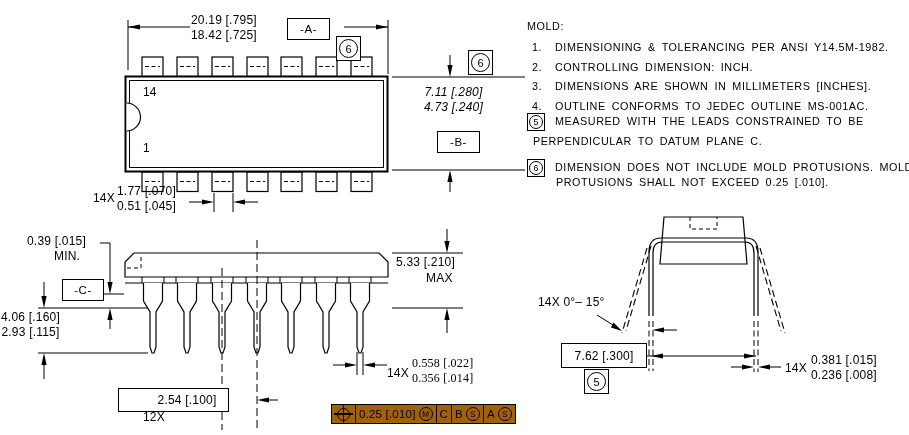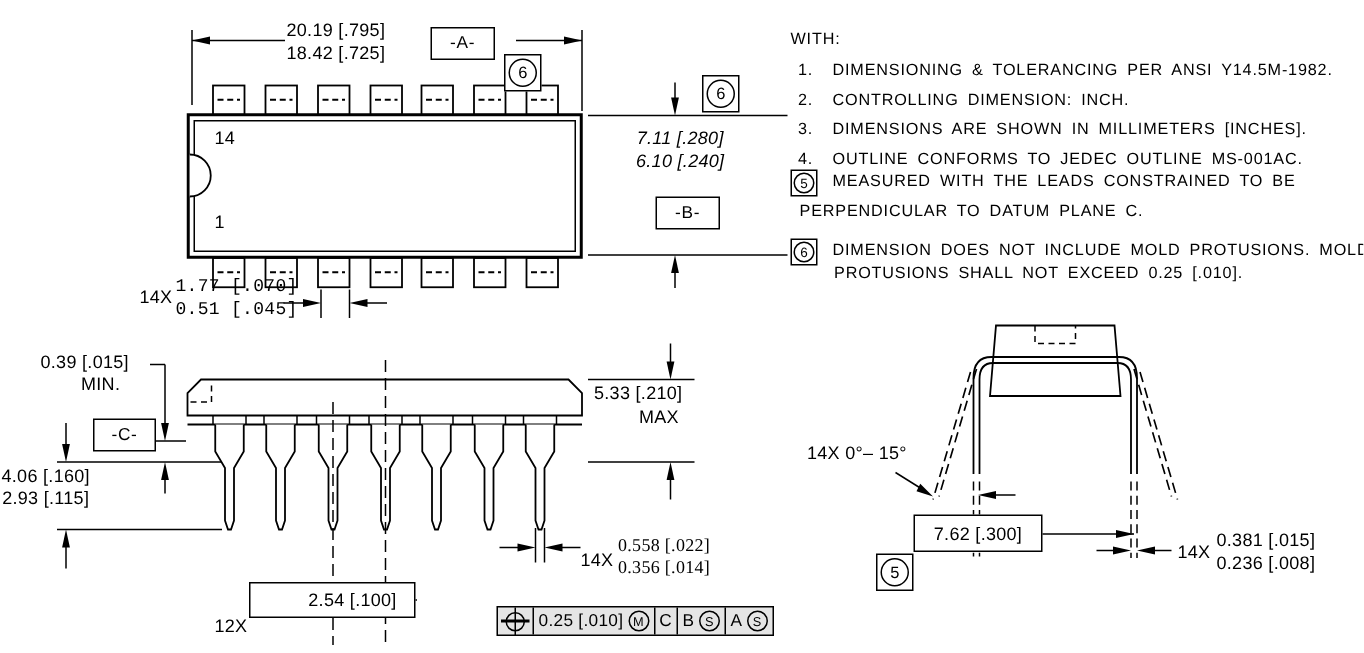--- a/index.html
+++ b/index.html
@@ -5,29 +5,29 @@
   html,body{margin:0;padding:0;background:#fff;}
   .canvas{position:relative;width:909px;height:435px;background:#ffffff;
           font-family:"Liberation Sans",sans-serif;color:#000;overflow:hidden;}
   .canvas svg{position:absolute;top:0;left:0;}
   .t{position:absolute;white-space:nowrap;font-size:12px;letter-spacing:.2px;line-height:15px;text-align:center;}
   .stack div{line-height:15px;}
   .nt{position:absolute;white-space:nowrap;font-size:10.8px;letter-spacing:.55px;word-spacing:2.5px;line-height:13px;}
   .databox{position:absolute;border:1.4px solid #000;background:#fff;display:flex;
            align-items:center;justify-content:center;font-size:11.5px;letter-spacing:.5px;}
   .dimbox{position:absolute;border:1.4px solid #000;background:#fff;display:flex;
-          align-items:center;justify-content:center;font-size:12px;letter-spacing:.2px;margin-left:48px;}
+          align-items:center;justify-content:center;font-size:12px;letter-spacing:.2px;}
   .flag{position:absolute;border:1.3px solid #000;background:#fff;display:flex;
         align-items:center;justify-content:center;}
   .flag .fc{border:1.1px solid #000;border-radius:50%;display:flex;align-items:center;justify-content:center;}
   .flag.big{width:23px;height:23px;}
   .flag.big .fc{width:17px;height:17px;font-size:11px;}
   .flag.sm{width:16px;height:16px;}
   .flag.sm .fc{width:12.5px;height:12.5px;font-size:9px;}
-  .fcf{position:absolute;display:flex;border:1.3px solid #000;background:#e5e5e5;height:18px;}
+  .fcf{position:absolute;display:flex;border:1.3px solid #000;background:#a16207;height:18px;}
   .fcf-cell{display:flex;align-items:center;justify-content:center;border-left:1.3px solid #000;
             font-size:11.5px;letter-spacing:.2px;padding:0 3px;}
   .fcf-cell.first{border-left:none;}
   .circ-letter{display:inline-flex;width:12px;height:12px;border:1px solid #000;border-radius:50%;
                font-size:8.5px;align-items:center;justify-content:center;margin-left:3px;flex:none;}
   .pos-icon{position:relative;width:11px;height:11px;border:1.3px solid #000;border-radius:50%;margin:0 2px;}
   .pos-icon::before{content:"";position:absolute;left:-4px;right:-4px;top:50%;height:1.2px;margin-top:-.6px;background:#000;}
   .pos-icon::after{content:"";position:absolute;top:-4px;bottom:-4px;left:50%;width:1.2px;margin-left:-.6px;background:#000;}
 </style>
 </head>
@@ -238,29 +238,29 @@
         <span>6</span>
       </div>
   </div>
   <div class="flag big" style="left:468px;top:50px;">
     <div class="fc">
         <span>6</span>
       </div>
   </div>
   <div class="t stack" style="left:424px;top:85px;font-style:italic;">
     <div>7.11 [.280]</div>
-    <div>6.10 [.240]</div>
+    <div>4.73 [.240]</div>
   </div>
   <div class="databox" style="left:437px;top:131px;width:41px;height:20px;">
     <span>-B-</span>
   </div>
   <div class="t" style="left:143px;top:85px;">14</div>
   <div class="t" style="left:143px;top:141px;">1</div>
   <div class="t" style="left:93px;top:191px;">14X</div>
-  <div class="t stack" style="left:117px;top:184px;font-family:Liberation Mono, monospace;">
+  <div class="t stack" style="left:117px;top:184px;">
     <div>1.77 [.070]</div>
     <div>0.51 [.045]</div>
   </div>
 
   <div class="t" style="left:27px;top:234px;">0.39 [.015]</div>
   <div class="t" style="left:54px;top:249px;">MIN.</div>
   <div class="databox" style="left:62px;top:279px;width:40px;height:20px;">
     <span>-C-</span>
   </div>
   <div class="t stack" style="left:1px;top:310px;">
@@ -309,21 +309,21 @@
         <span>5</span>
       </div>
   </div>
   <div class="t" style="left:785px;top:361px;">14X</div>
   <div class="t stack" style="left:811px;top:353px;">
     <div>0.381 [.015]</div>
     <div>0.236 [.008]</div>
   </div>
 
   <div>
-    <div class="nt" style="left:527px;top:20px;">WITH:</div>
+    <div class="nt" style="left:527px;top:20px;">MOLD:</div>
 
     <div class="nt" style="left:532px;top:41px;">1.</div>
     <div class="nt" style="left:555px;top:41px;">DIMENSIONING &amp; TOLERANCING PER ANSI Y14.5M-1982.</div>
 
     <div class="nt" style="left:532px;top:61px;">2.</div>
     <div class="nt" style="left:555px;top:61px;">CONTROLLING DIMENSION: INCH.</div>
 
     <div class="nt" style="left:532px;top:80px;">3.</div>
     <div class="nt" style="left:555px;top:80px;">DIMENSIONS ARE SHOWN IN MILLIMETERS [INCHES].</div>
 

